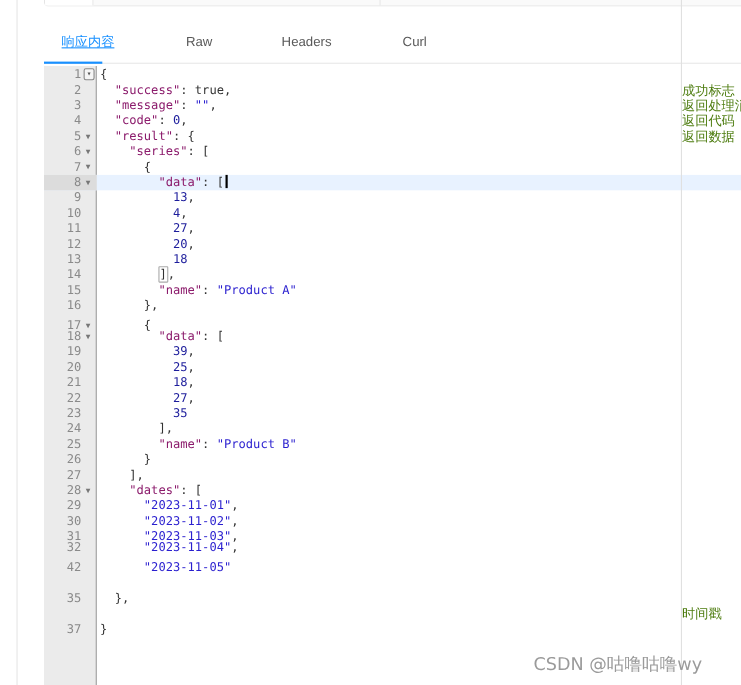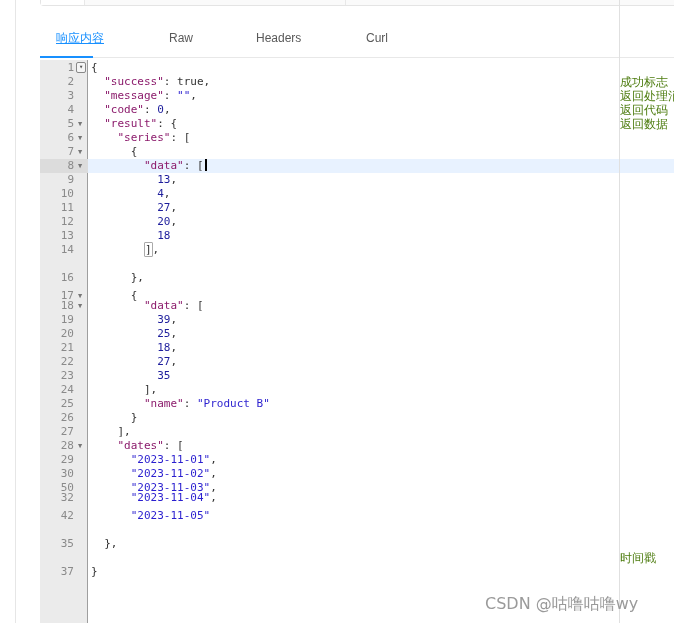--- a/index.html
+++ b/index.html
@@ -178,20 +178,26 @@
     <div class="code">          <span class="n">18</span></div>
   </div>
 
   <div class="line" style="top:183px;">
     <div class="ln">
         <span class="num">14</span>
       </div>
     <div class="code">        <span class="p bracket-hl">]</span><span class="p">,</span></div>
   </div>
 
+  <div class="line" style="top:197px;">
+    <div class="ln">
+        <span class="num">15</span>
+      </div>
+    <div class="code">        <span class="k">"name"</span><span class="p">: </span><span class="s">"Product A"</span></div>
+  </div>
 
   <div class="line" style="top:211px;">
     <div class="ln">
         <span class="num">16</span>
       </div>
     <div class="code">      <span class="p">},</span></div>
   </div>
 
   <div class="line" style="top:229px;">
     <div class="ln">
@@ -283,21 +289,21 @@
     <div class="code">      <span class="s">"2023-11-01"</span><span class="p">,</span></div>
   </div>
   <div class="line" style="top:407px;">
     <div class="ln">
         <span class="num">30</span>
       </div>
     <div class="code">      <span class="s">"2023-11-02"</span><span class="p">,</span></div>
   </div>
   <div class="line" style="top:421px;">
     <div class="ln">
-        <span class="num">50</span>
+        <span class="num">31</span>
       </div>
     <div class="code">      <span class="s">"2023-11-03"</span><span class="p">,</span></div>
   </div>
   <div class="line" style="top:431px;">
     <div class="ln">
         <span class="num">32</span>
       </div>
     <div class="code">      <span class="s">"2023-11-04"</span><span class="p">,</span></div>
   </div>
   <div class="line" style="top:449px;">

